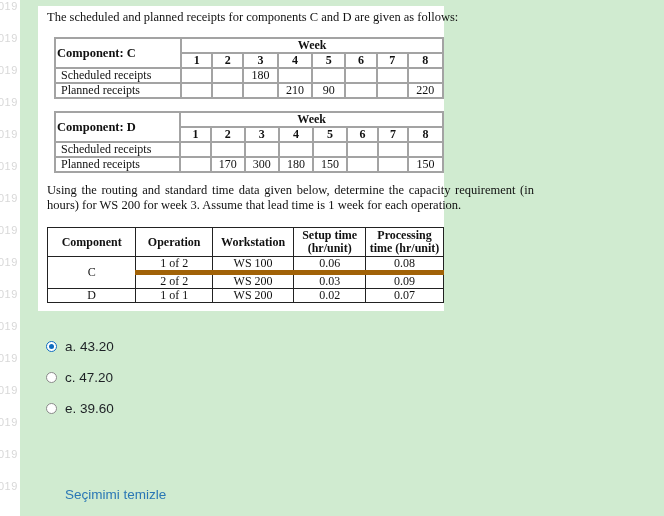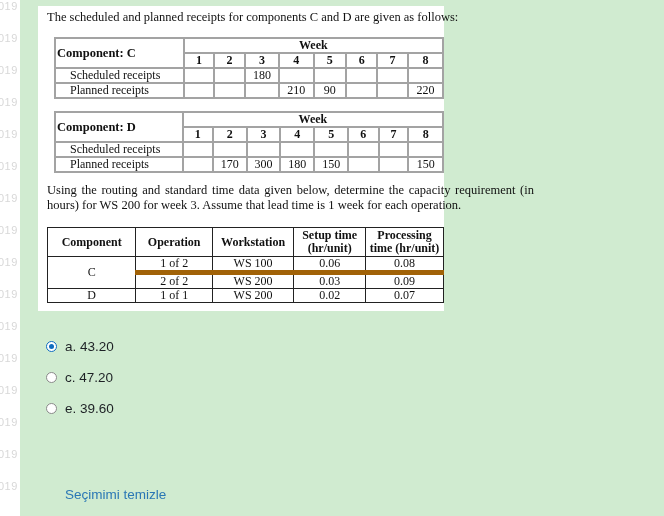--- a/index.html
+++ b/index.html
@@ -29,21 +29,21 @@
     position: absolute; left: 9px; top: 4px; font-size: 12.5px; white-space: nowrap;
   }
   table.mrp {
     position: absolute; border-collapse: collapse; font-size: 12px;
     table-layout: fixed;
   }
   table.mrp td {
     border: 2px solid #a3a3a3; padding: 0; height: 13px; line-height: 13px;
     text-align: center; overflow: hidden; white-space: nowrap;
   }
-  table.mrp td.lbl { text-align: left; padding-left: 14px; }
+  table.mrp td.lbl { text-align: left; padding-left: 5px; }
   table.mrp td.comp { font-weight: bold; text-align: left; padding-left: 1px; font-size: 12.5px; }
   table.mrp td.wk { font-weight: bold; }
   .para {
     position: absolute; left: 9px; top: 177px; width: 487px;
     font-size: 12.5px; line-height: 15px; text-align: justify;
   }
   table.routing {
     position: absolute; left: 9px; top: 221px; border-collapse: collapse;
     font-size: 12px; table-layout: fixed;
   }

